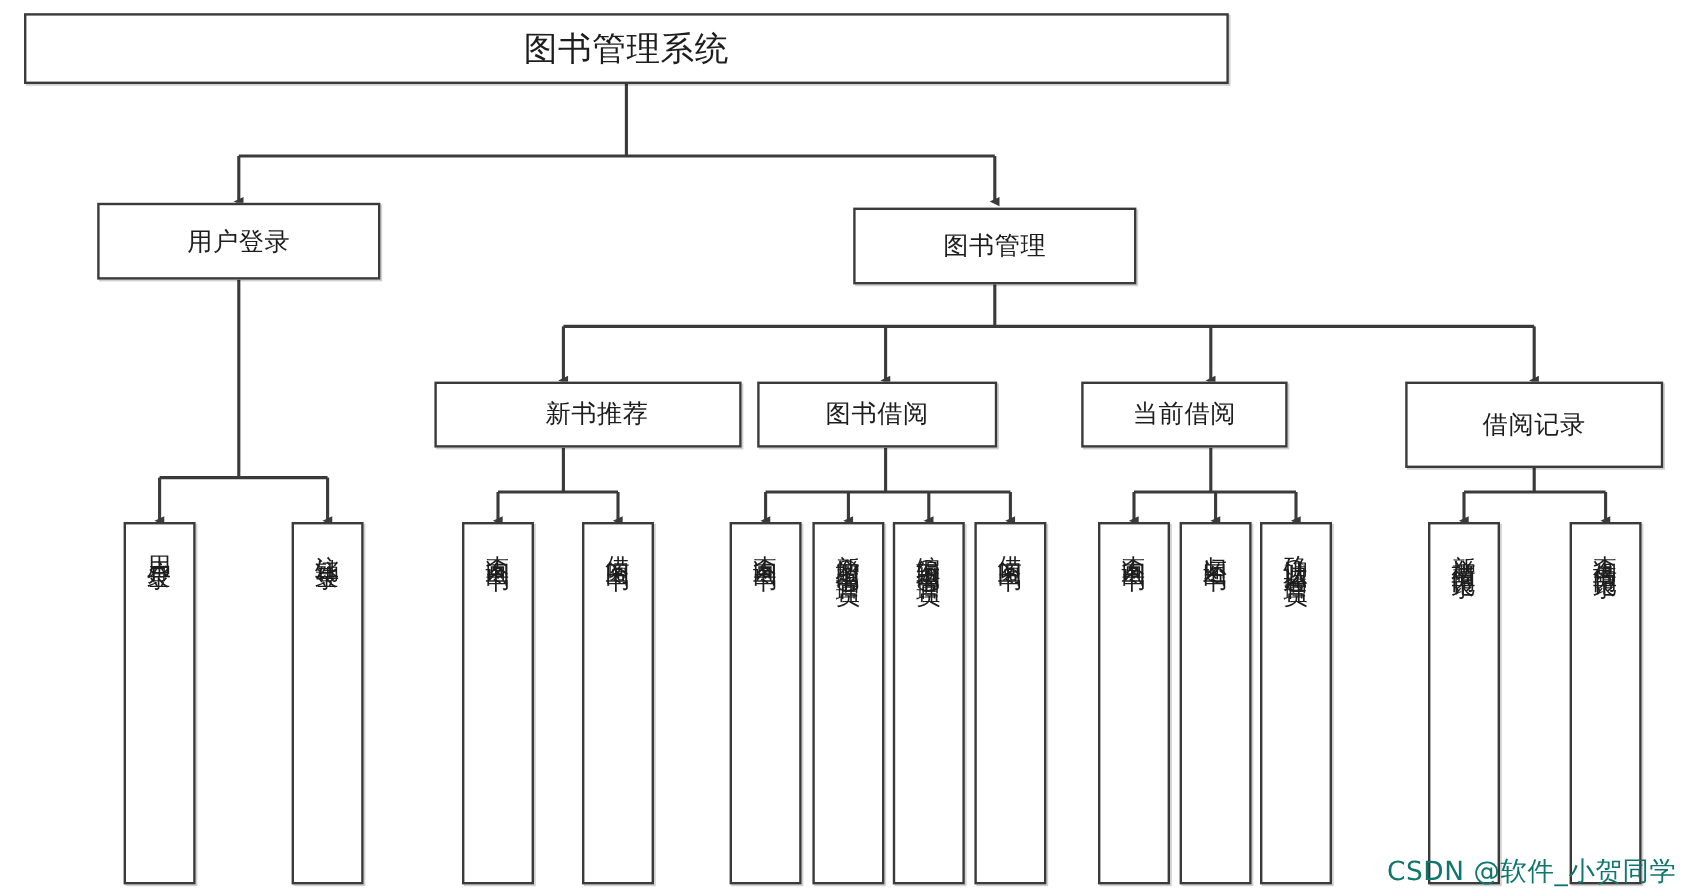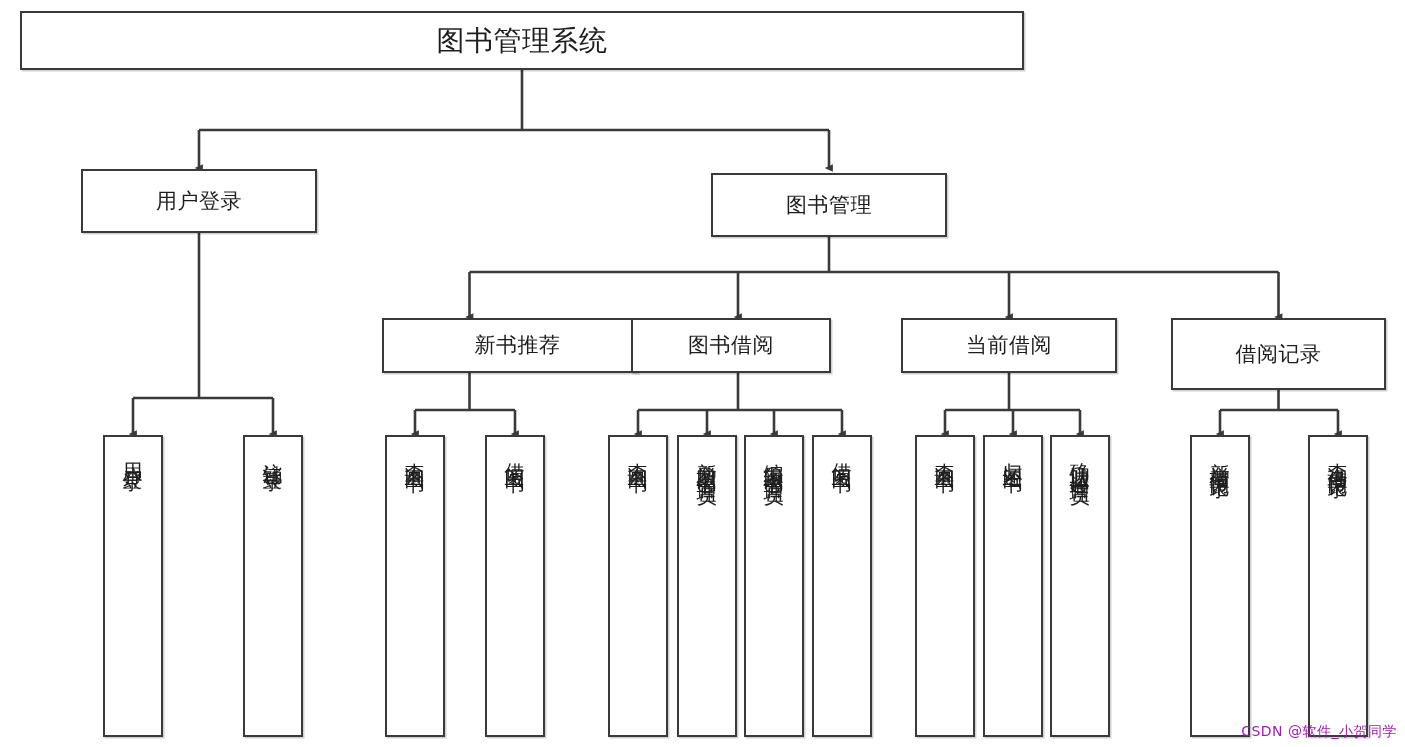--- a/index.html
+++ b/index.html
@@ -60,22 +60,22 @@
     text-orientation: upright;
     font-size: 20px;
     line-height: 1.0;
     letter-spacing: 3.5px;
     white-space: nowrap;
   }
   .watermark {
     position: absolute;
     right: 8px;
     bottom: 6px;
-    font-size: 14px;
-    color: #a21caf;
+    font-size: 22px;
+    color: #0f766e;
     white-space: nowrap;
     letter-spacing: 0.5px;
   }
 </style>
 </head>
 <body>
 
 <div id="canvas">
 
   <svg class="wires" viewBox="0 0 1405 747" xmlns="http://www.w3.org/2000/svg">
@@ -124,27 +124,27 @@
   <div id="node-layer">
       <div class="node horiz root" style="left: 20px; top: 11px; width: 1004px; height: 59px;">
         <span class="label">图书管理系统</span>
       </div>
       <div class="node horiz" style="left: 81px; top: 169px; width: 236px; height: 64px;">
         <span class="label">用户登录</span>
       </div>
       <div class="node horiz" style="left: 711px; top: 173px; width: 236px; height: 64px;">
         <span class="label">图书管理</span>
       </div>
-      <div class="node horiz" style="left: 382px; top: 318px; width: 256px; height: 55px; padding-left: 15px;">
+      <div class="node horiz" style="left: 362px; top: 318px; width: 256px; height: 55px; padding-left: 15px;">
         <span class="label">新书推荐</span>
       </div>
       <div class="node horiz" style="left: 631px; top: 318px; width: 200px; height: 55px;">
         <span class="label">图书借阅</span>
       </div>
-      <div class="node horiz" style="left: 901px; top: 318px; width: 216px; height: 55px;">
+      <div class="node horiz" style="left: 901px; top: 318px; width: 172px; height: 55px;">
         <span class="label">当前借阅</span>
       </div>
       <div class="node horiz" style="left: 1171px; top: 318px; width: 215px; height: 72px;">
         <span class="label">借阅记录</span>
       </div>
       <div class="node vert" style="left: 103px; top: 435px; width: 60px; height: 302px;">
         <span class="label">用户登录</span>
       </div>
       <div class="node vert" style="left: 243px; top: 435px; width: 60px; height: 302px;">
         <span class="label">注销登录</span>

